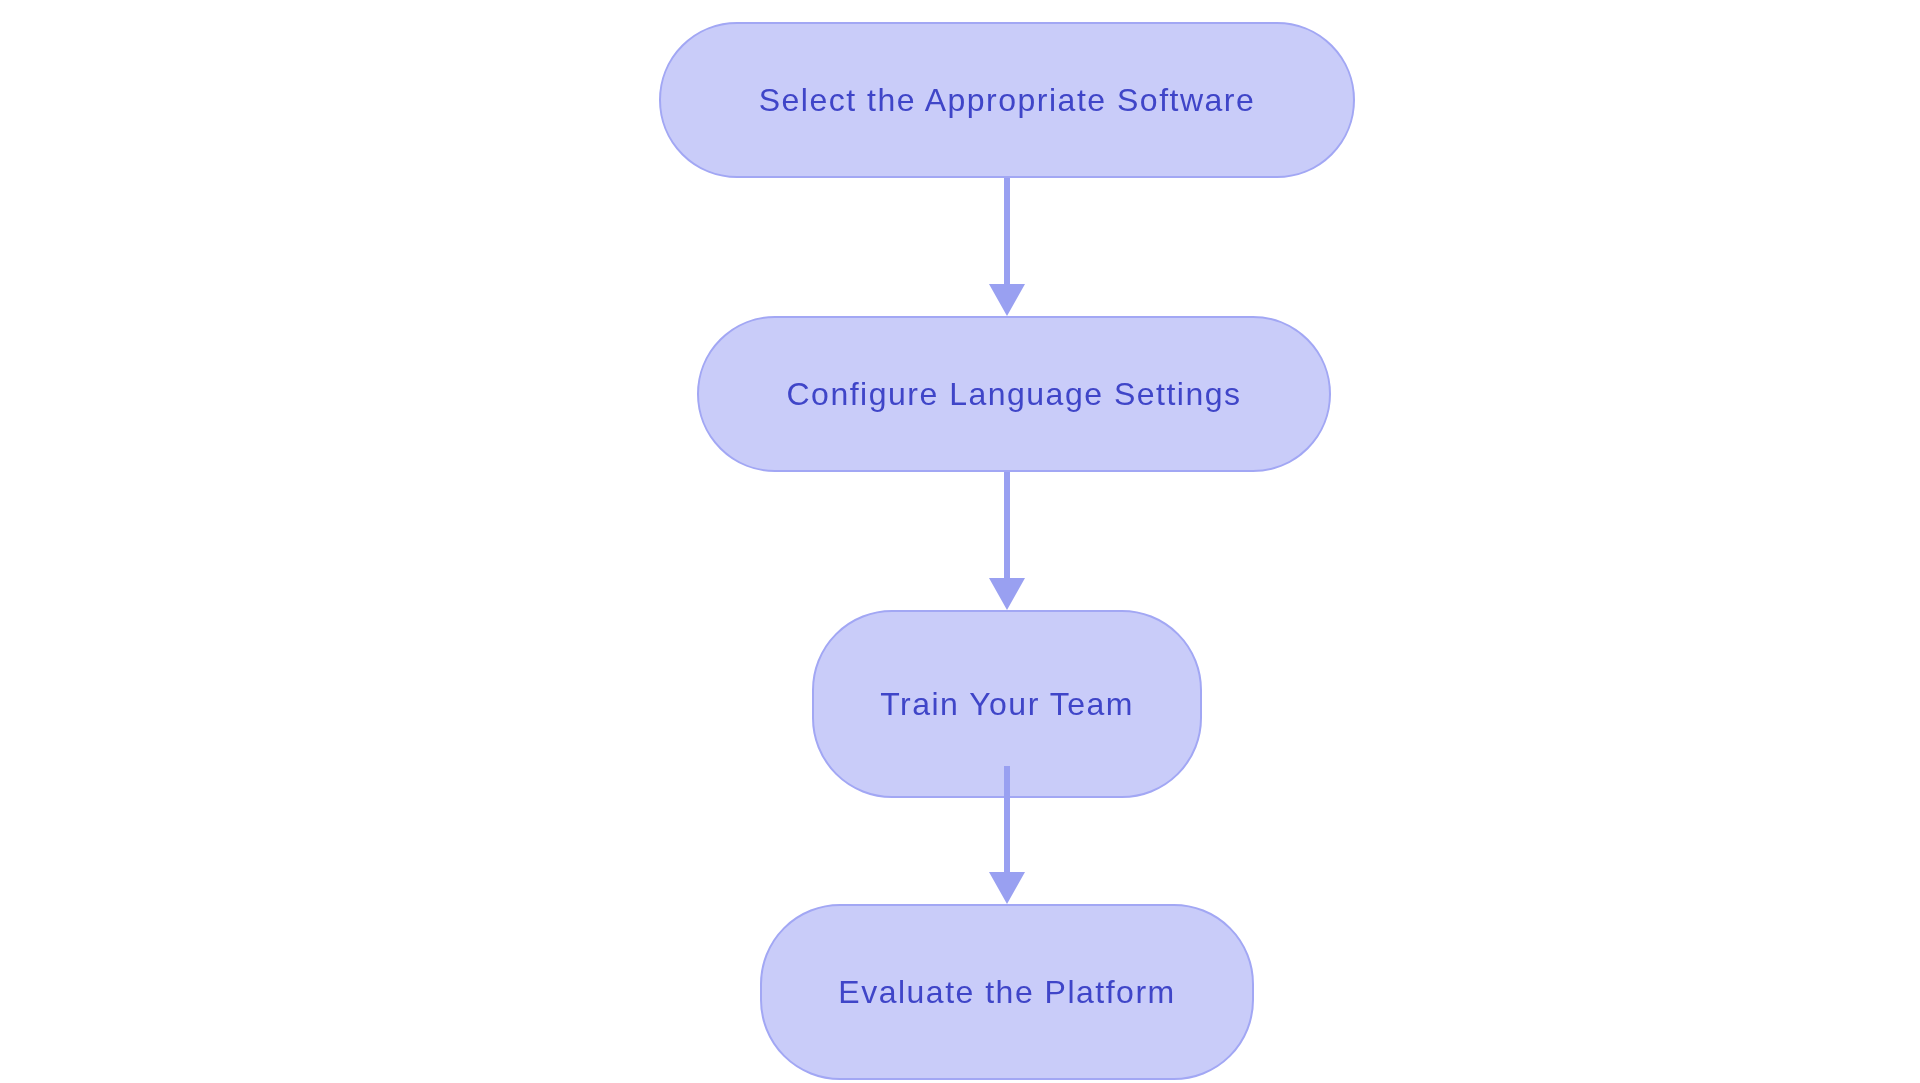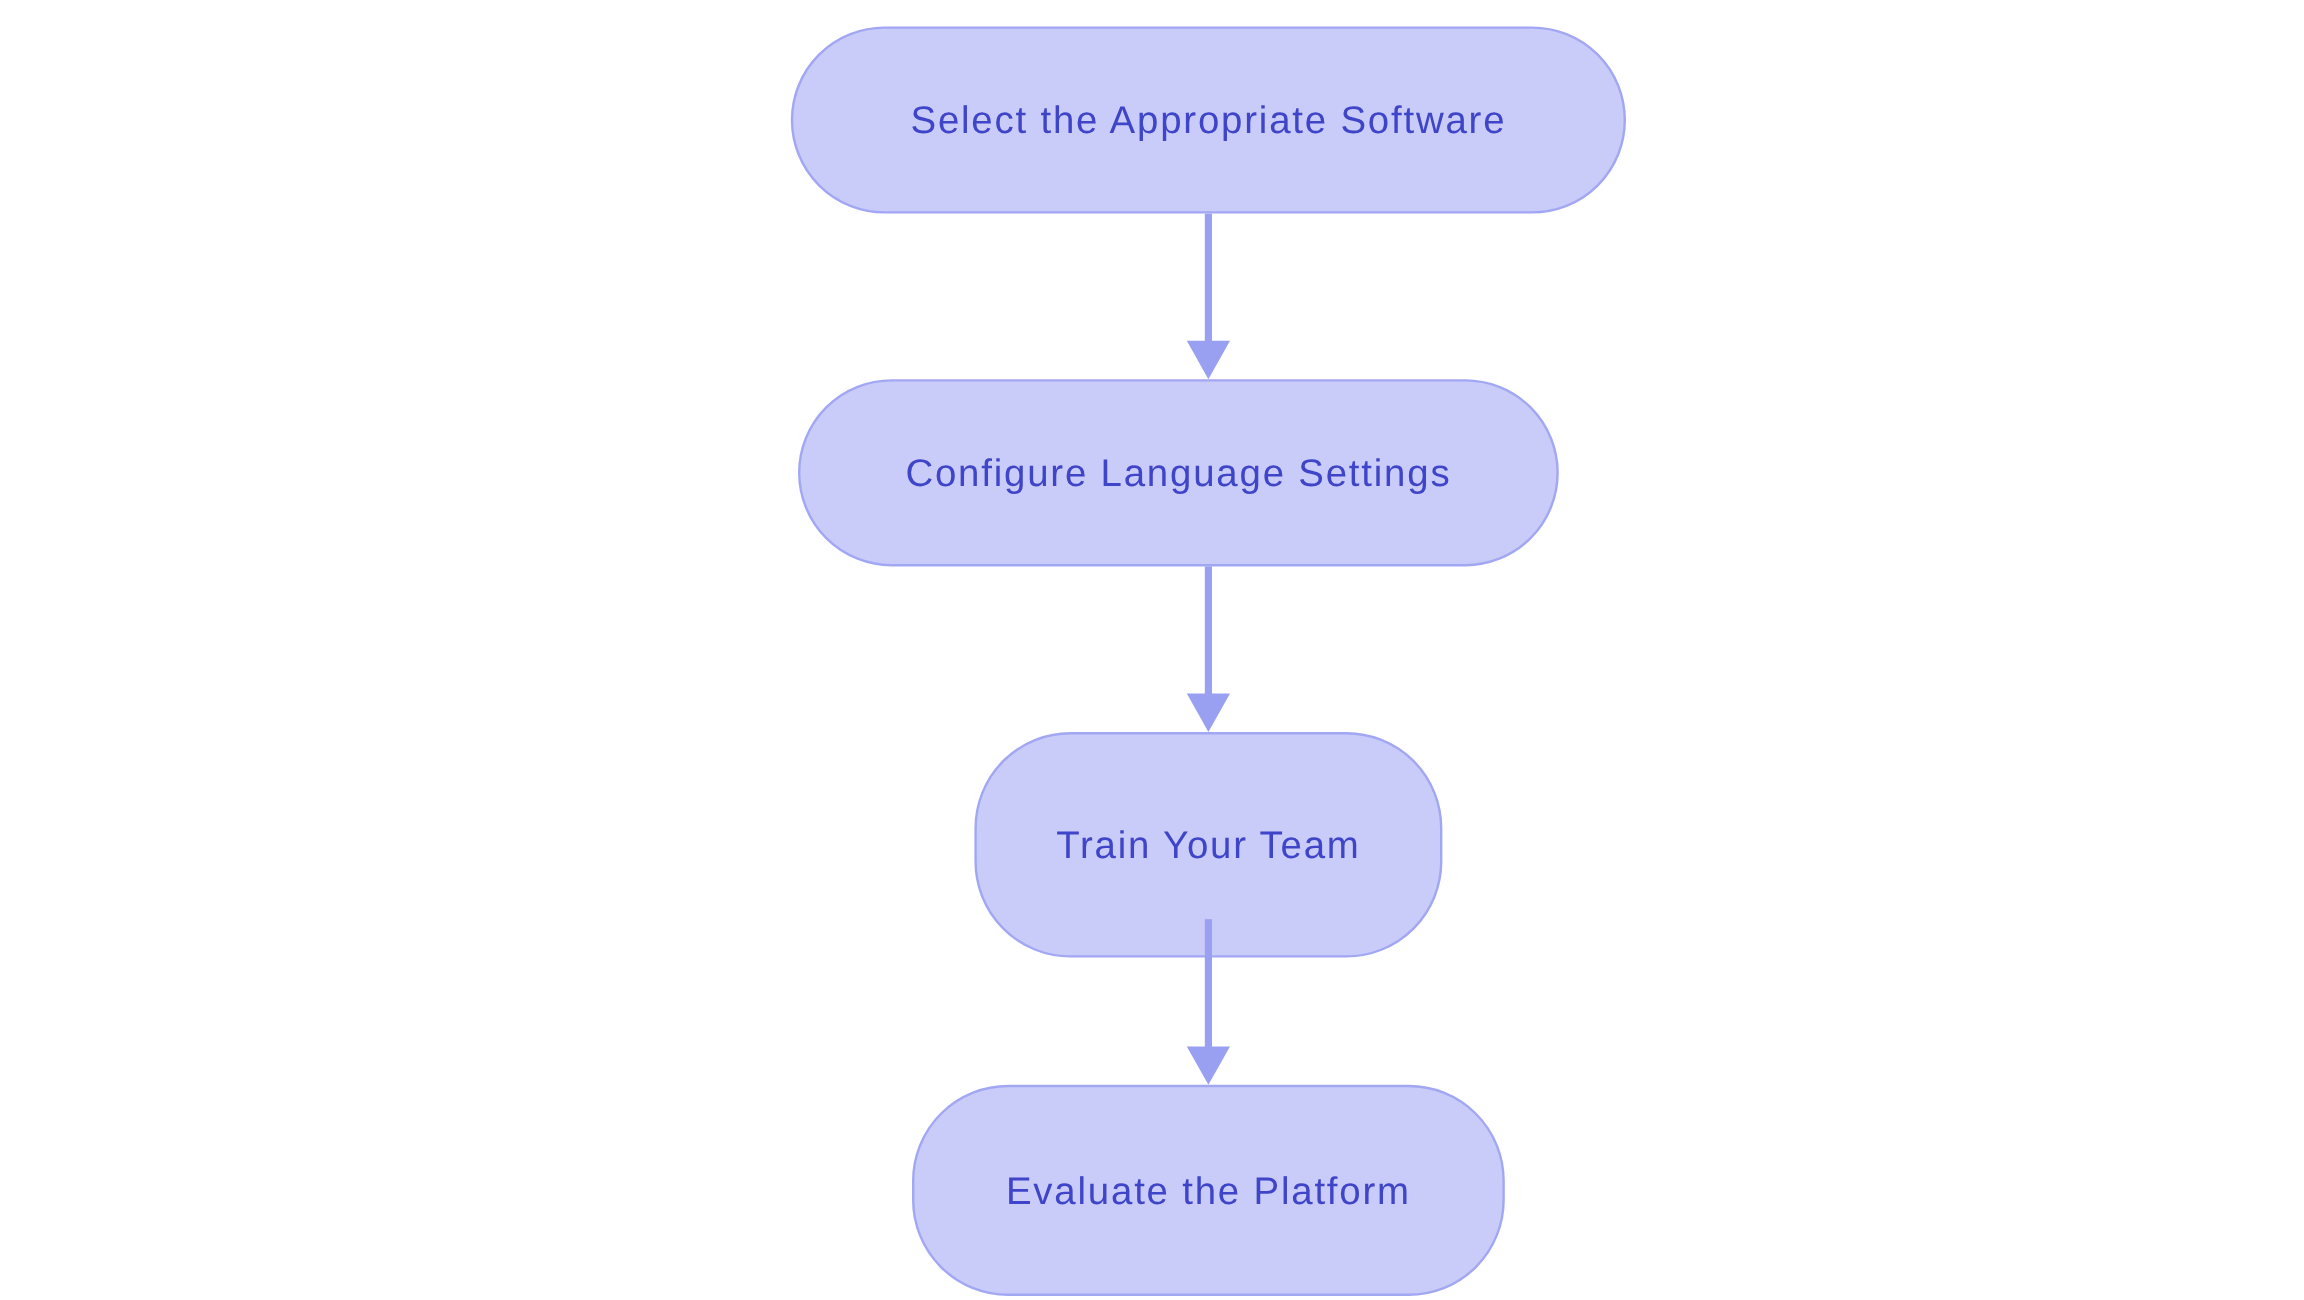--- a/index.html
+++ b/index.html
@@ -26,21 +26,21 @@
     border: 2px solid var(--node-border, #a2a7f4);
     border-radius: 80px;
     color: var(--node-text, #3f45c8);
     font-size: 32px;
     font-weight: 500;
     letter-spacing: 1.5px;
     white-space: nowrap;
     text-align: center;
   }
   .node-1 { left: 612px; top: 22px;  width: 696px; height: 156px; }
-  .node-2 { left: 618px; top: 316px; width: 634px; height: 156px; }
+  .node-2 { left: 650px; top: 316px; width: 634px; height: 156px; }
   .node-3 { left: 765px; top: 610px; width: 390px; height: 188px; }
   .node-4 { left: 713px; top: 904px; width: 494px; height: 176px; }
 
   .shaft {
     position: absolute;
     left: 957px;
     width: 6px;
     height: 108px;
     background: var(--arrow, #99a0f1);
   }

